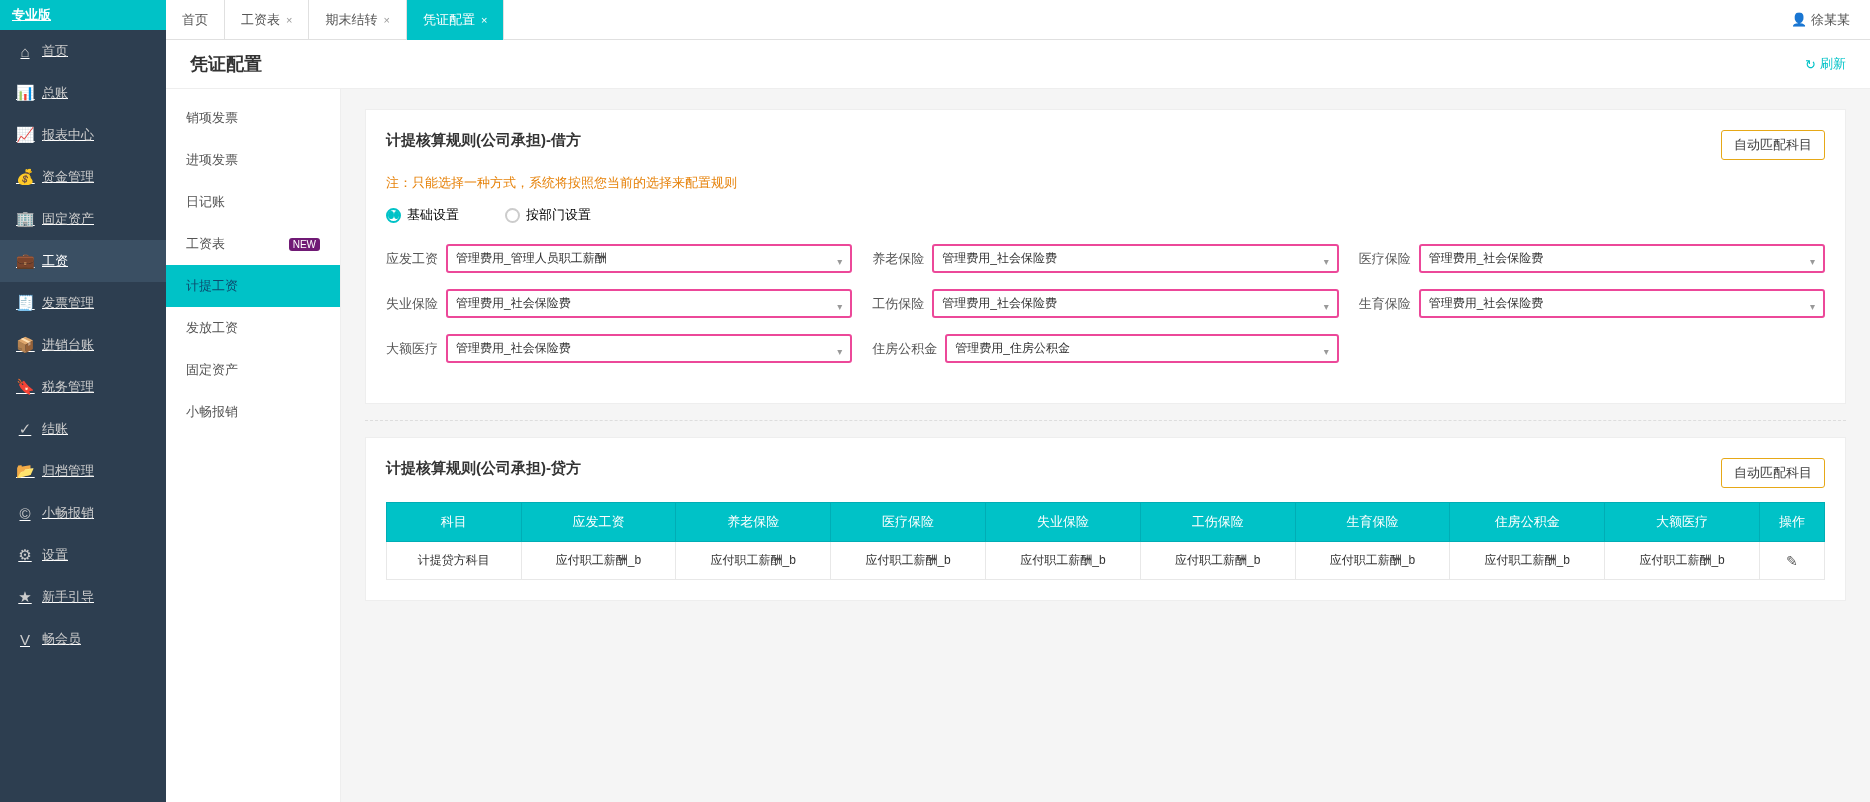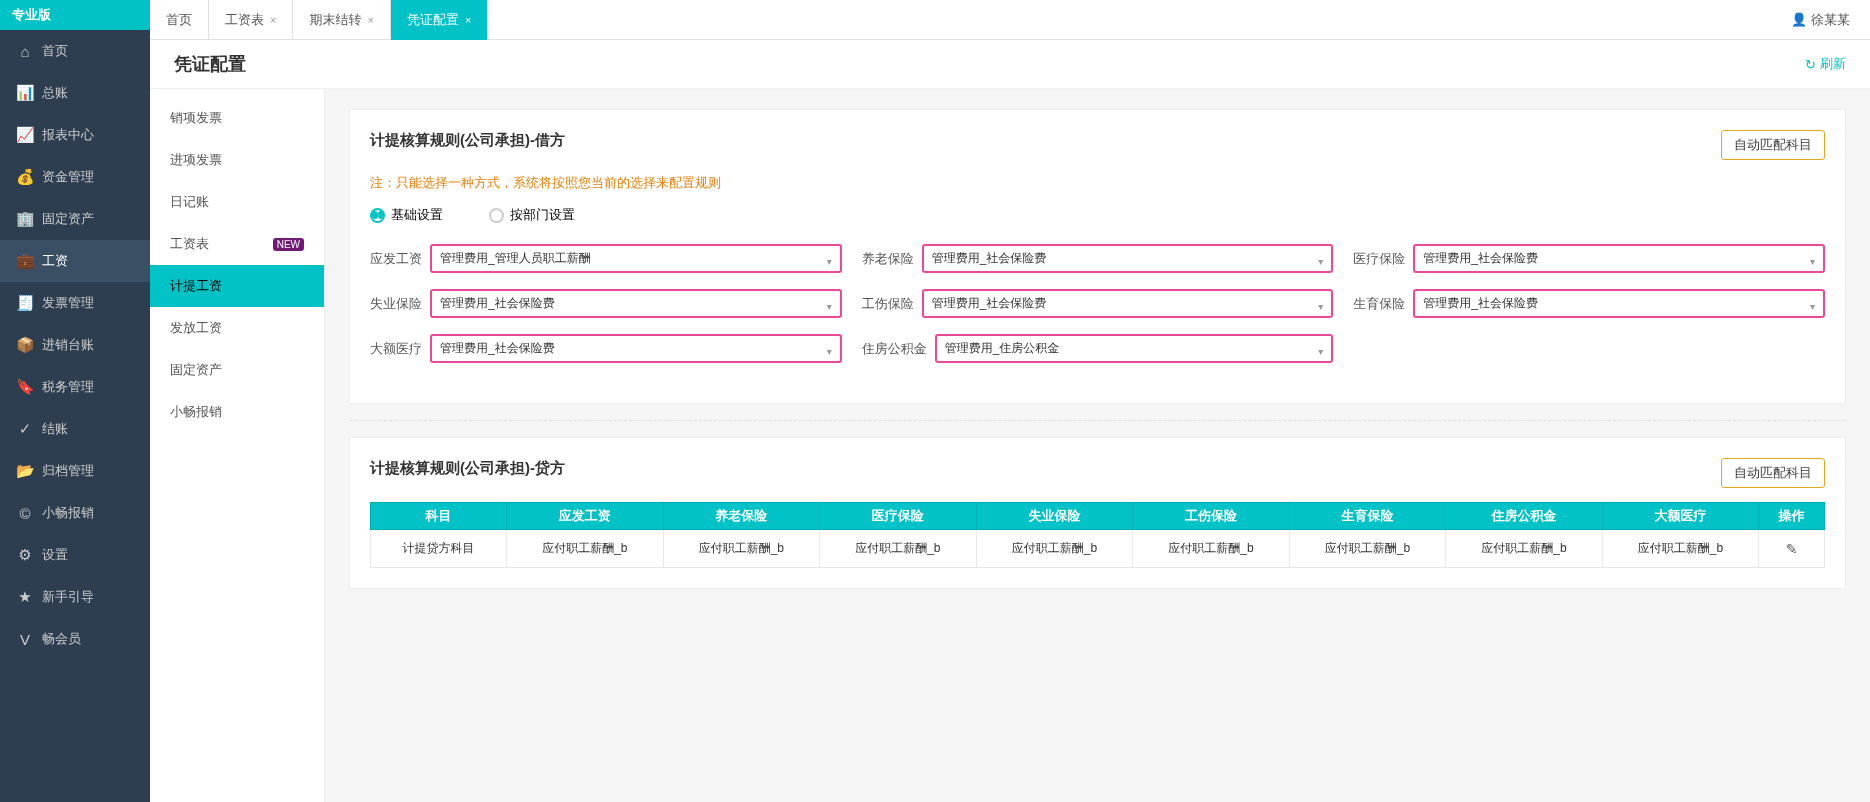--- a/index.html
+++ b/index.html
@@ -1,26 +1,27 @@
 <!DOCTYPE html>
 <html><head>
   <meta charset="utf-8">
   <style>
     * { box-sizing: border-box; margin: 0; padding: 0; }
     body { font-family: "Microsoft YaHei", "PingFang SC", sans-serif; font-size: 13px; background: #f5f5f5; display: flex; height: 802px; overflow: hidden; }
 
     
     .sidebar {
-      width: 150px;
+      width: 166px;
       background: #2d3e50;
       color: #fff;
       display: flex;
       flex-direction: column;
       flex-shrink: 0;
       height: 100%;
+      text-decoration: underline;
     }
     .sidebar-header {
       background: #00c2c7;
       padding: 8px 12px;
       font-size: 13px;
       font-weight: bold;
       color: #fff;
       height: 30px;
       display: flex;
       align-items: center;
@@ -112,21 +113,21 @@
     }
     .left-nav-item {
       padding: 12px 20px;
       cursor: pointer;
       color: #555;
       font-size: 13px;
       display: flex;
       align-items: center;
       justify-content: space-between;
     }
-    .left-nav-item.active { background: #00c2c7; color: #000000; }
+    .left-nav-item.active { background: #00c2c7; color: #0c4a6e; }
     .left-nav-item .badge {
       background: #701a75;
       color: #fff;
       font-size: 10px;
       padding: 1px 4px;
       border-radius: 3px;
     }
 
     
     .right-content {
@@ -245,24 +246,24 @@
 
     
     .data-table {
       width: 100%;
       border-collapse: collapse;
       margin-top: 10px;
     }
     .data-table th {
       background: #00c2c7;
       color: #fff;
-      padding: 4px 8px;
+      padding: 10px 8px;
       text-align: center;
       font-size: 13px;
-      font-weight: bold;
+      font-weight: normal;
       border: 1px solid #00adb5;
     }
     .data-table td {
       padding: 10px 8px;
       text-align: center;
       font-size: 12px;
       border: 1px solid #e8e8e8;
       background: #fff;
       color: #333;
     }

